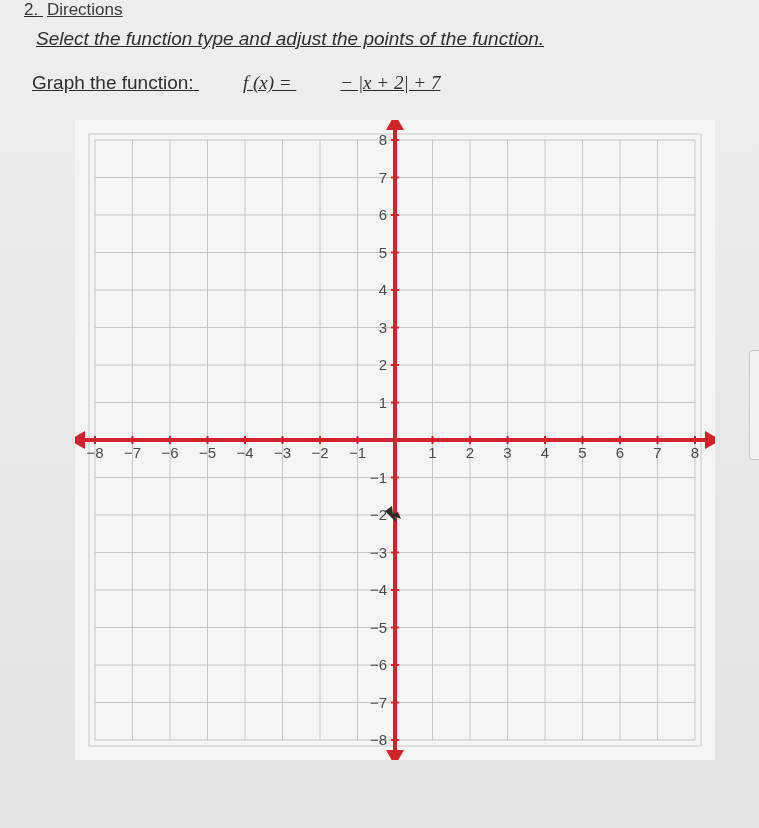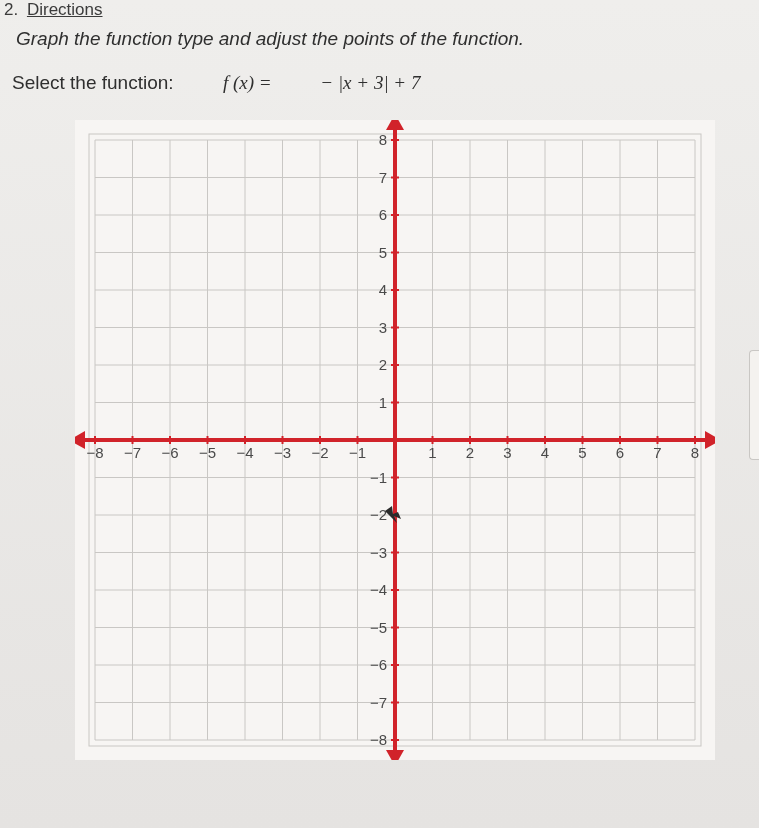--- a/index.html
+++ b/index.html
@@ -6,23 +6,24 @@
   body {
     font-family: Arial, Helvetica, sans-serif;
     background: #e8e6e4;
     width: 759px;
     height: 828px;
     position: relative;
     color: #2a2a2a;
     overflow: hidden;
   }
   .page {
-    padding: 0 4px;
+    padding: 0 24px;
     background: linear-gradient(180deg, #efeeec 0%, #e5e3e1 100%);
     height: 100%;
+    text-decoration: underline;
   }
   .qnum-row {
     font-size: 17px;
     color: #3b3b3b;
     padding-top: 0;
     margin-bottom: 8px;
   }
   .qnum-row .directions {
     text-decoration: underline;
     margin-left: 4px;
@@ -69,26 +70,26 @@
 </head>
 <body>
 
 <div class="page">
 
   <div class="qnum-row">
     <span>2.</span>
     <span class="directions">Directions</span>
   </div>
 
-  <div class="instruction">Graph the function type and adjust the points of the function.</div>
+  <div class="instruction">Select the function type and adjust the points of the function.</div>
 
   <div class="prompt">
-    <span>Select the function:</span>
+    <span>Graph the function:</span>
     <span class="fn">f (x) = </span>
-    <span class="fn">− |x + 3| + 7</span>
+    <span class="fn">− |x + 2| + 7</span>
   </div>
 
   <div class="graph-wrap">
     <svg class="graph" id="graph-svg" width="640" height="640" viewBox="0 0 640 640">
 
     <rect x="14" y="14" width="612" height="612" fill="none" stroke="#c9c7c4" stroke-width="1"></rect>
         <line x1="20" y1="620" x2="20" y2="20" stroke="#c9c7c4" stroke-width="1"></line>
         <line x1="57.5" y1="620" x2="57.5" y2="20" stroke="#c9c7c4" stroke-width="1"></line>
         <line x1="95" y1="620" x2="95" y2="20" stroke="#c9c7c4" stroke-width="1"></line>
         <line x1="132.5" y1="620" x2="132.5" y2="20" stroke="#c9c7c4" stroke-width="1"></line>

